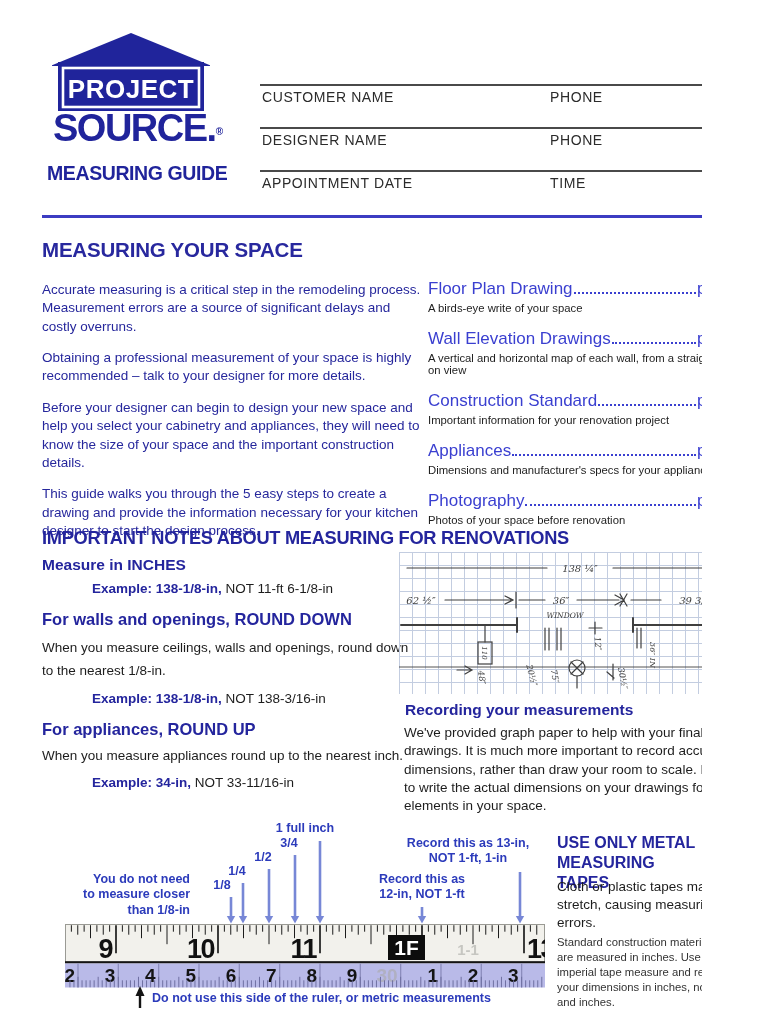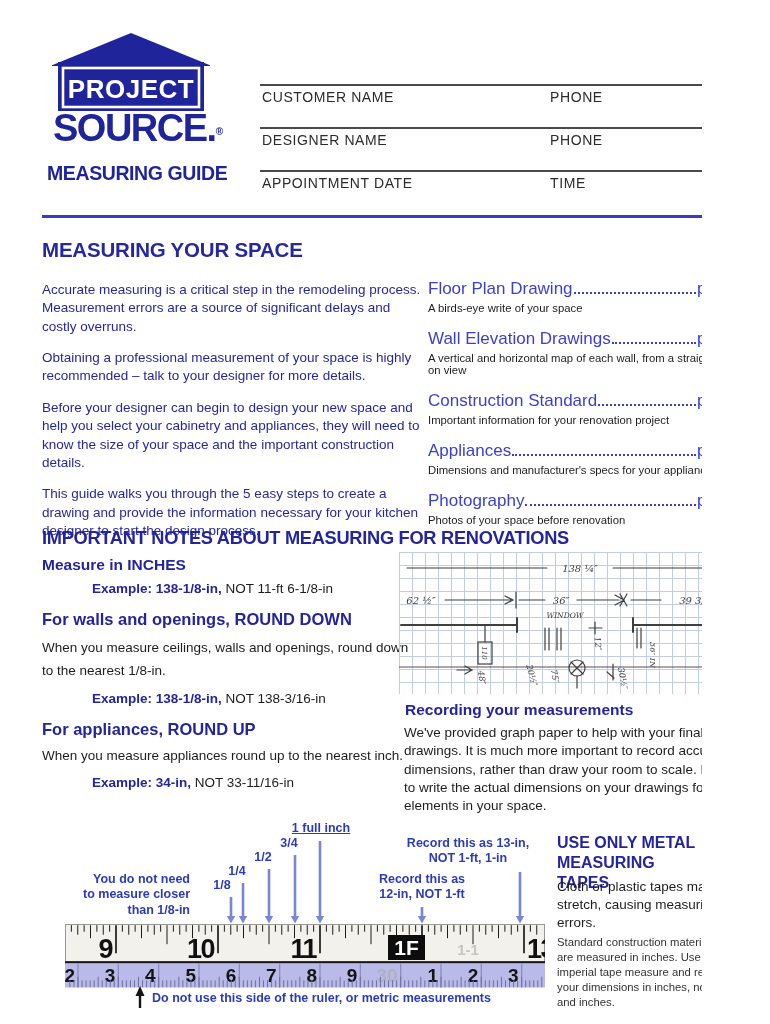--- a/index.html
+++ b/index.html
@@ -249,21 +249,21 @@
   <div class="abs rec-h">Recording your measurements</div>
   <div class="abs rec-b">We've provided graph paper to help with your final drawings. It is much more important to record accurate dimensions, rather than draw your room to scale. Be sure to write the actual dimensions on your drawings for all the elements in your space.</div>
 
   <div class="ann r" style="left:55px;top:872px;width:135px;">You do not need
 to measure closer
 than 1/8-in</div>
   <div class="ann c" style="left:204px;top:878px;width:36px;">1/8</div>
   <div class="ann c" style="left:219px;top:864px;width:36px;">1/4</div>
   <div class="ann c" style="left:245px;top:850px;width:36px;">1/2</div>
   <div class="ann c" style="left:271px;top:836px;width:36px;">3/4</div>
-  <div class="ann c" style="left:276px;top:821px;width:90px;text-decoration:underline;">1 full inch</div>
+  <div class="ann c" style="left:260px;top:821px;width:90px;">1 full inch</div>
   <div class="ann c" style="left:360px;top:872px;width:124px;">Record this as
 12-in, NOT 1-ft</div>
   <div class="ann c" style="left:398px;top:836px;width:140px;">Record this as 13-in,
 NOT 1-ft, 1-in</div>
   <div class="abs bottom-note">Do not use this side of the ruler, or metric measurements</div>
 
   <svg id="ruler-svg" width="480" height="64" viewBox="0 0 480 64">
       <rect x="0.5" y="0.5" width="479" height="37.5" fill="#f2f1ec" stroke="#9a9a94" stroke-width="1"></rect>
       <line x1="6.375" y1="1.2" x2="6.375" y2="7.7" stroke="#1c1c1c" stroke-width="1"></line>
       <line x1="12.75" y1="1.2" x2="12.75" y2="10.7" stroke="#1c1c1c" stroke-width="1"></line>

